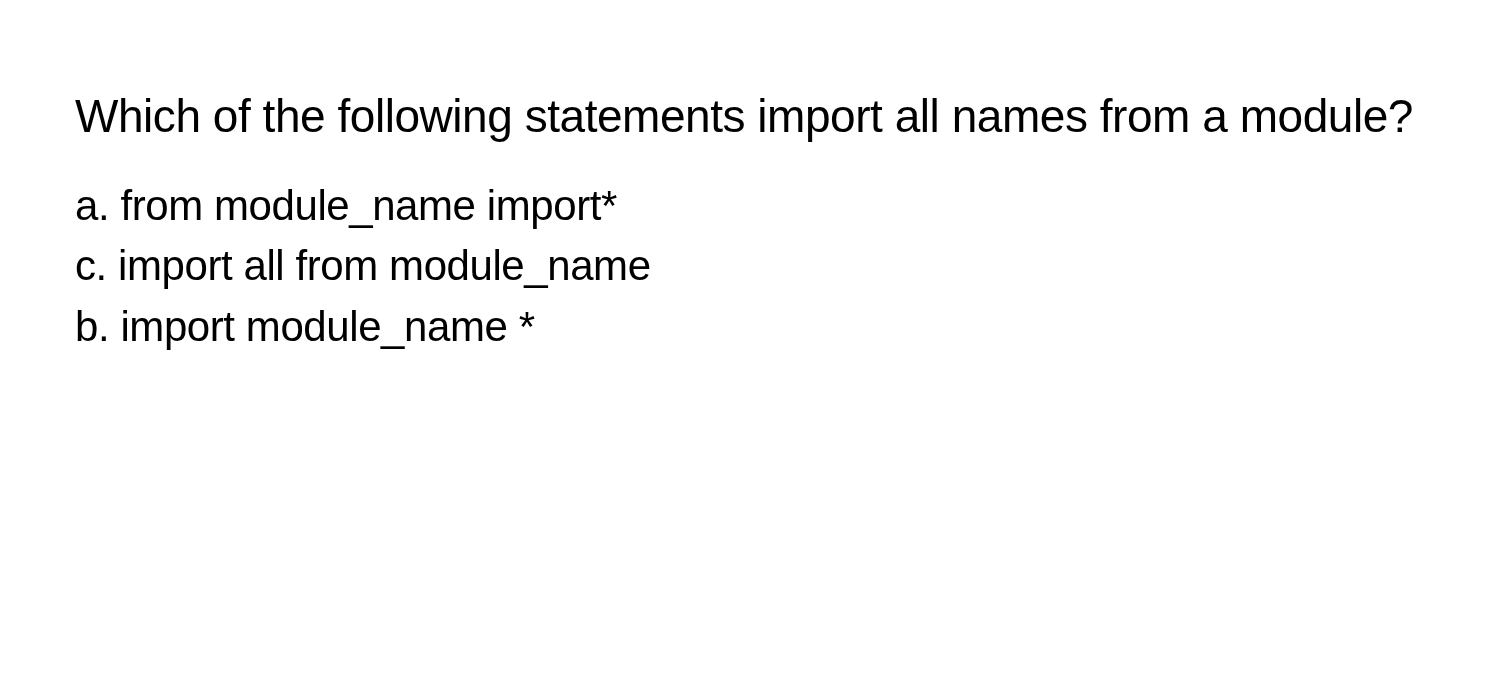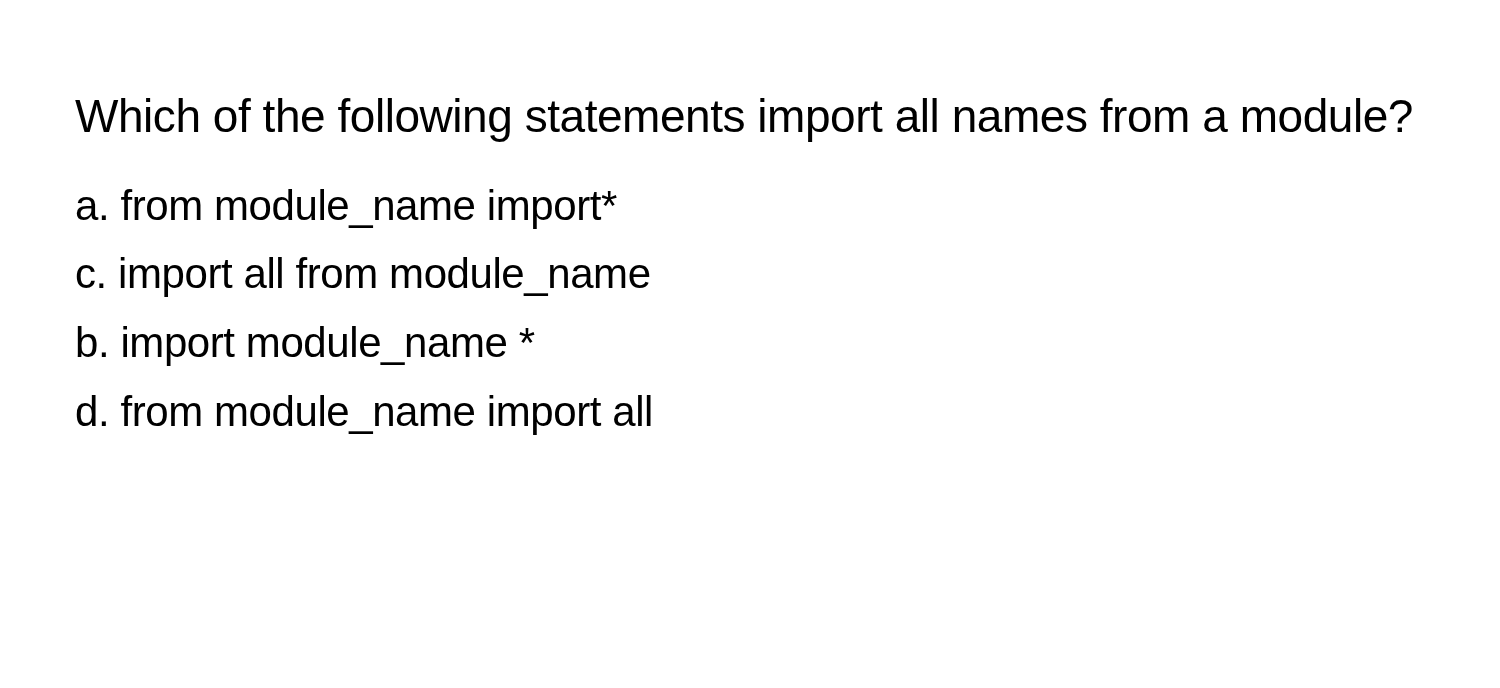--- a/index.html
+++ b/index.html
@@ -17,31 +17,30 @@
     }
     .question {
       font-size: 46px;
       line-height: 1.6;
       letter-spacing: -0.01em;
       margin-bottom: 22px;
     }
     .options {
       display: flex;
       flex-direction: column;
-      gap: 8px;
+      gap: 0;
     }
     .option {
       font-size: 42px;
       line-height: 1.45;
       letter-spacing: -0.01em;
     }
   </style>
 </head>
 <body>
 
 <div class="question">Which of the following statements import all names from a module?</div>
 
 <div class="options">
   <div class="option">a. from module_name import*</div>
   <div class="option">c. import all from module_name</div>
   <div class="option">b. import module_name *</div>
-  <div class="option">d. from module_name import all</div>
 </div>
 
 </body></html>

